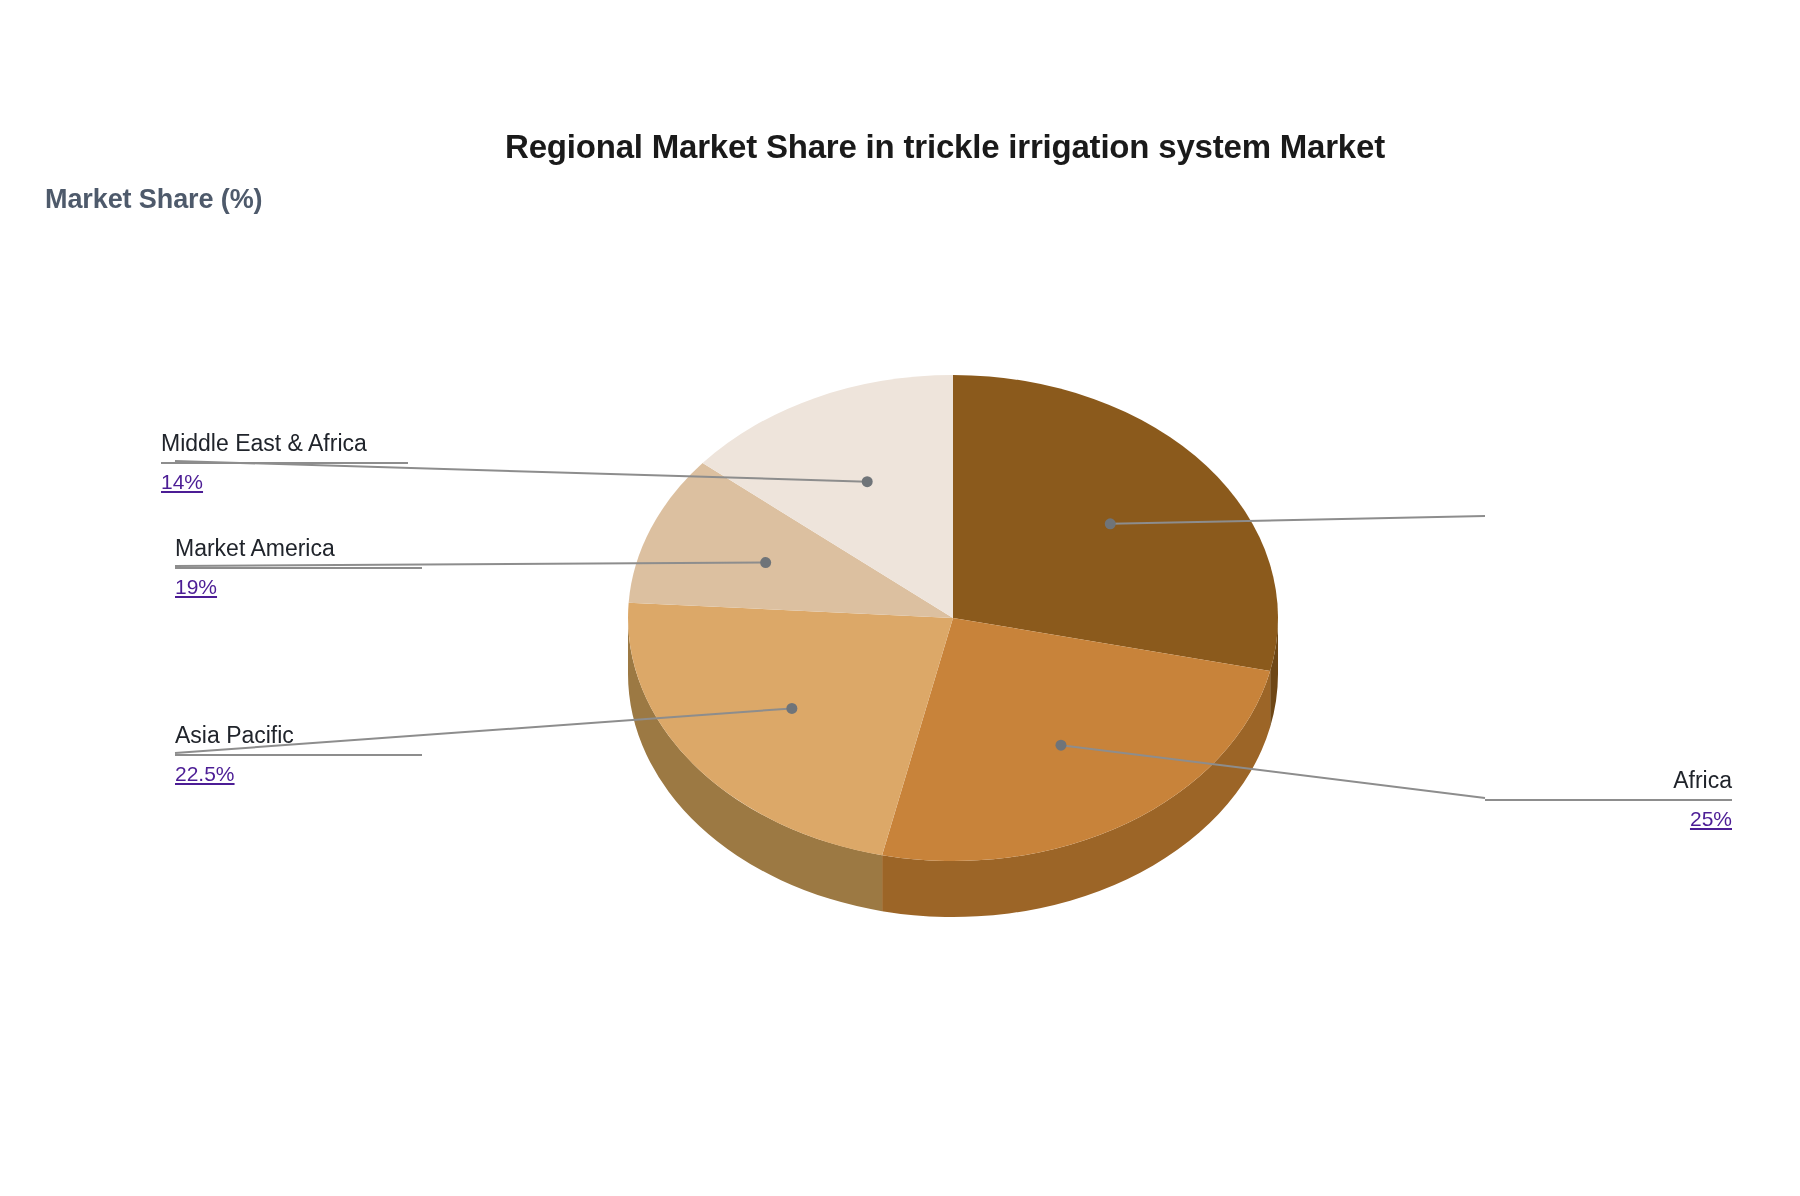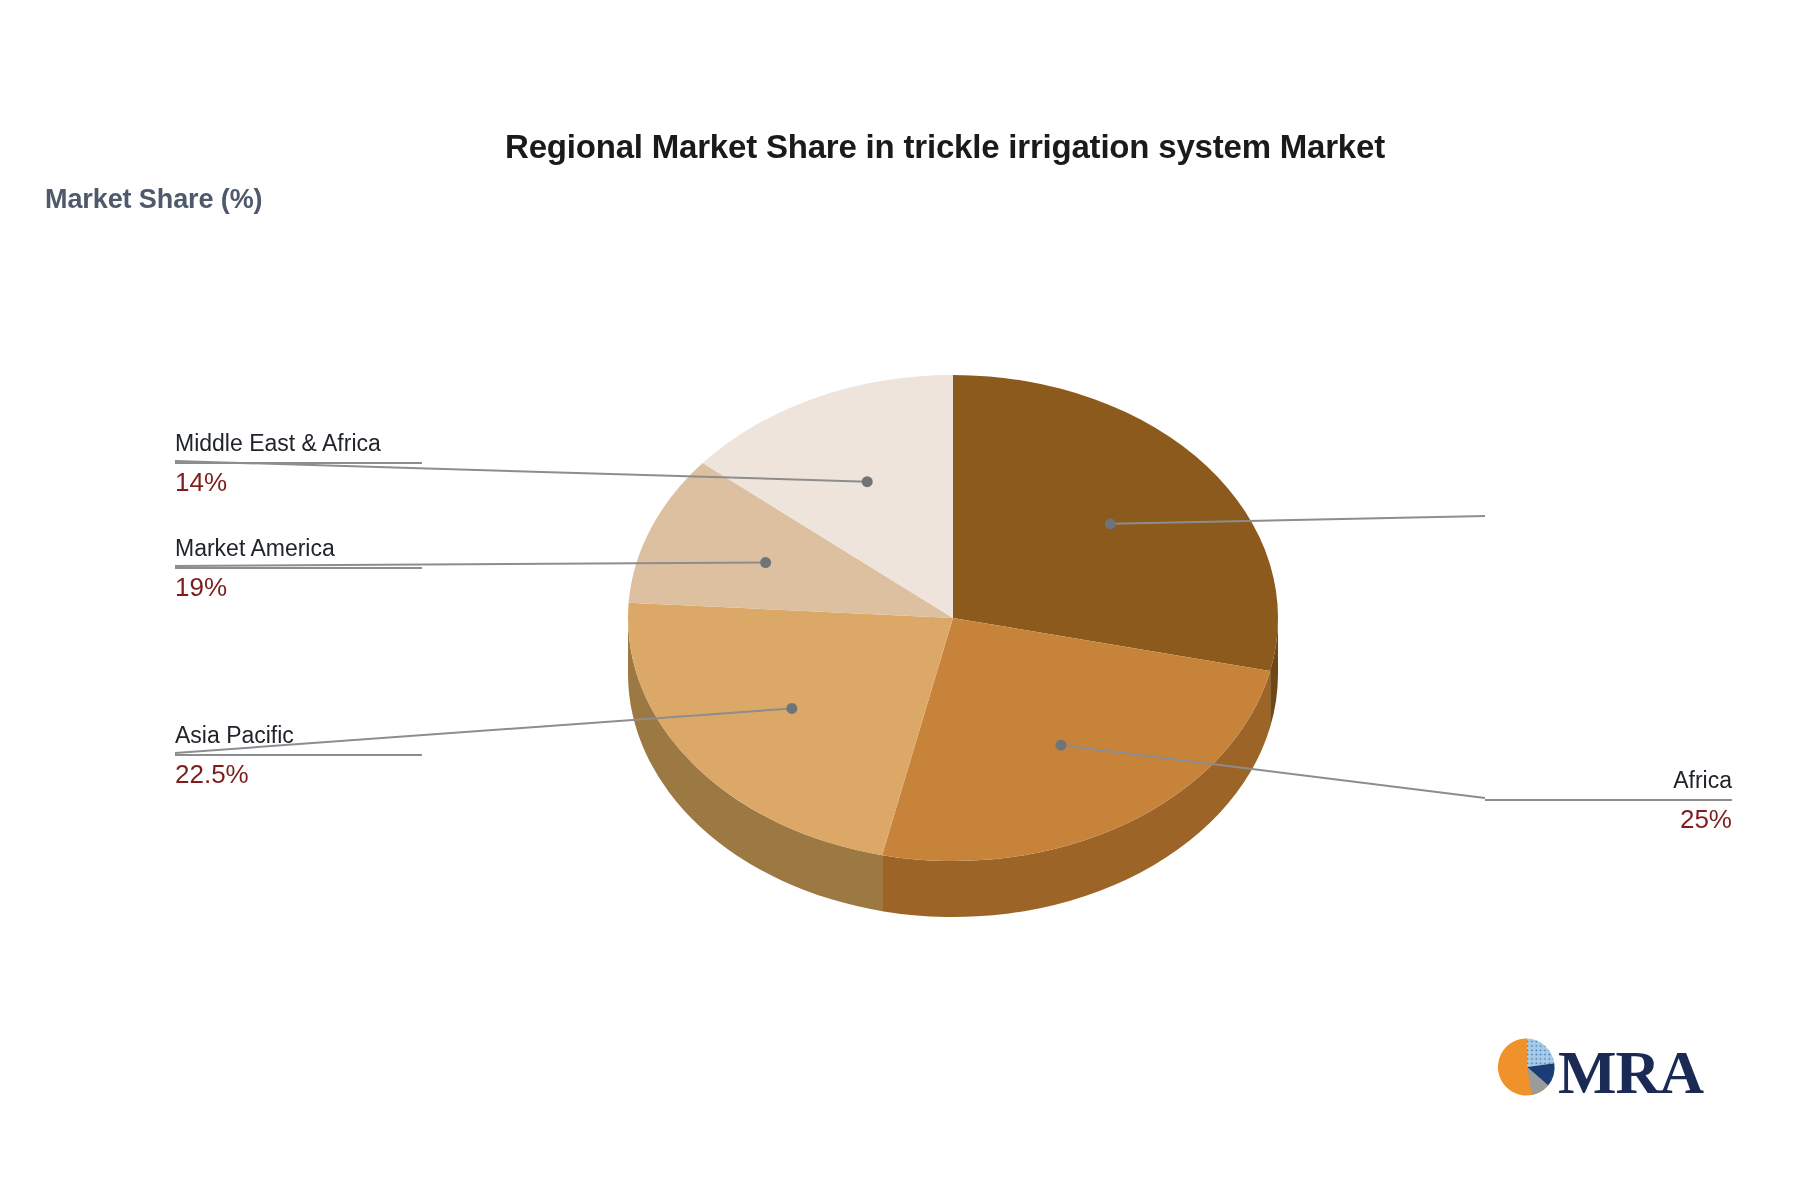--- a/index.html
+++ b/index.html
@@ -61,24 +61,25 @@
     color: #20242b;
     line-height: 30px;
     white-space: nowrap;
   }
   .callout .rule {
     height: 0;
     border-top: 2px solid #8d8d8d;
     margin: 4px 0 3px 0;
   }
   .callout .value {
-    font-size: 26px;
-    color: #7f1d1d;
+    font-size: 21px;
+    color: #4c1d95;
     line-height: 30px;
     white-space: nowrap;
+    text-decoration: underline;
   }
   .callout.left .name,
   .callout.left .value { text-align: left; }
   .callout.right .name,
   .callout.right .value { text-align: right; }
 
   
   #logo {
     position: absolute;
     left: 1451px;
@@ -126,21 +127,21 @@
         <circle cx="1015.9690991882677" cy="745.2064452561336" r="5.5" fill="#6f7479"></circle>
         <path d="M746.8635413148513,708.4593111475976 L130,753" stroke="#8D8D8D" stroke-width="2" fill="none"></path>
         <circle cx="746.8635413148513" cy="708.4593111475976" r="5.5" fill="#6f7479"></circle>
         <path d="M720.6500380935174,562.5383548925264 L130,566" stroke="#8D8D8D" stroke-width="2" fill="none"></path>
         <circle cx="720.6500380935174" cy="562.5383548925264" r="5.5" fill="#6f7479"></circle>
         <path d="M822.2054727496378,481.67875627546954 L130,461" stroke="#8D8D8D" stroke-width="2" fill="none"></path>
         <circle cx="822.2054727496378" cy="481.67875627546954" r="5.5" fill="#6f7479"></circle>
       </g>
   </svg>
 
-  <div class="callout left" style="left:130px; top:428px; width:247px;">
+  <div class="callout left" style="left:116px; top:428px; width:247px;">
     <div class="name">Middle East &amp; Africa</div>
     <div class="rule"></div>
     <div class="value">14%</div>
   </div>
 
   <div class="callout left" style="left:130px; top:533px; width:247px;">
     <div class="name">Market America</div>
     <div class="rule"></div>
     <div class="value">19%</div>
   </div>
@@ -151,33 +152,14 @@
     <div class="value">22.5%</div>
   </div>
 
 
   <div class="callout right" style="left:1440px; top:765px; width:247px;">
     <div class="name">Africa</div>
     <div class="rule"></div>
     <div class="value">25%</div>
   </div>
 
-  <div id="logo">
-    <svg width="62" height="62" viewBox="0 0 100 100">
-      <defs>
-        <pattern id="dots" width="7" height="7" patternUnits="userSpaceOnUse">
-          <rect width="7" height="7" fill="#A8CCE8"></rect>
-          <circle cx="2" cy="2" r="1.3" fill="#2E6BAE"></circle>
-        </pattern>
-      </defs>
-
-      <path d="M50,50 L50,4 A46,46 0 1 0 84,80 Z" fill="#F0922B"></path>
-
-      <path d="M50,50 L50,4 A46,46 0 0 1 94,44 Z" fill="url(#dots)"></path>
-
-      <path d="M50,50 L94,44 A46,46 0 0 1 84,80 Z" fill="#1B3D77"></path>
-
-      <path d="M50,50 L84,80 A46,46 0 0 1 58,95 Z" fill="#9B9B9B"></path>
-    </svg>
-    <span class="logo-text">MRA</span>
-  </div>
 
 </div>
 
 </body></html>

